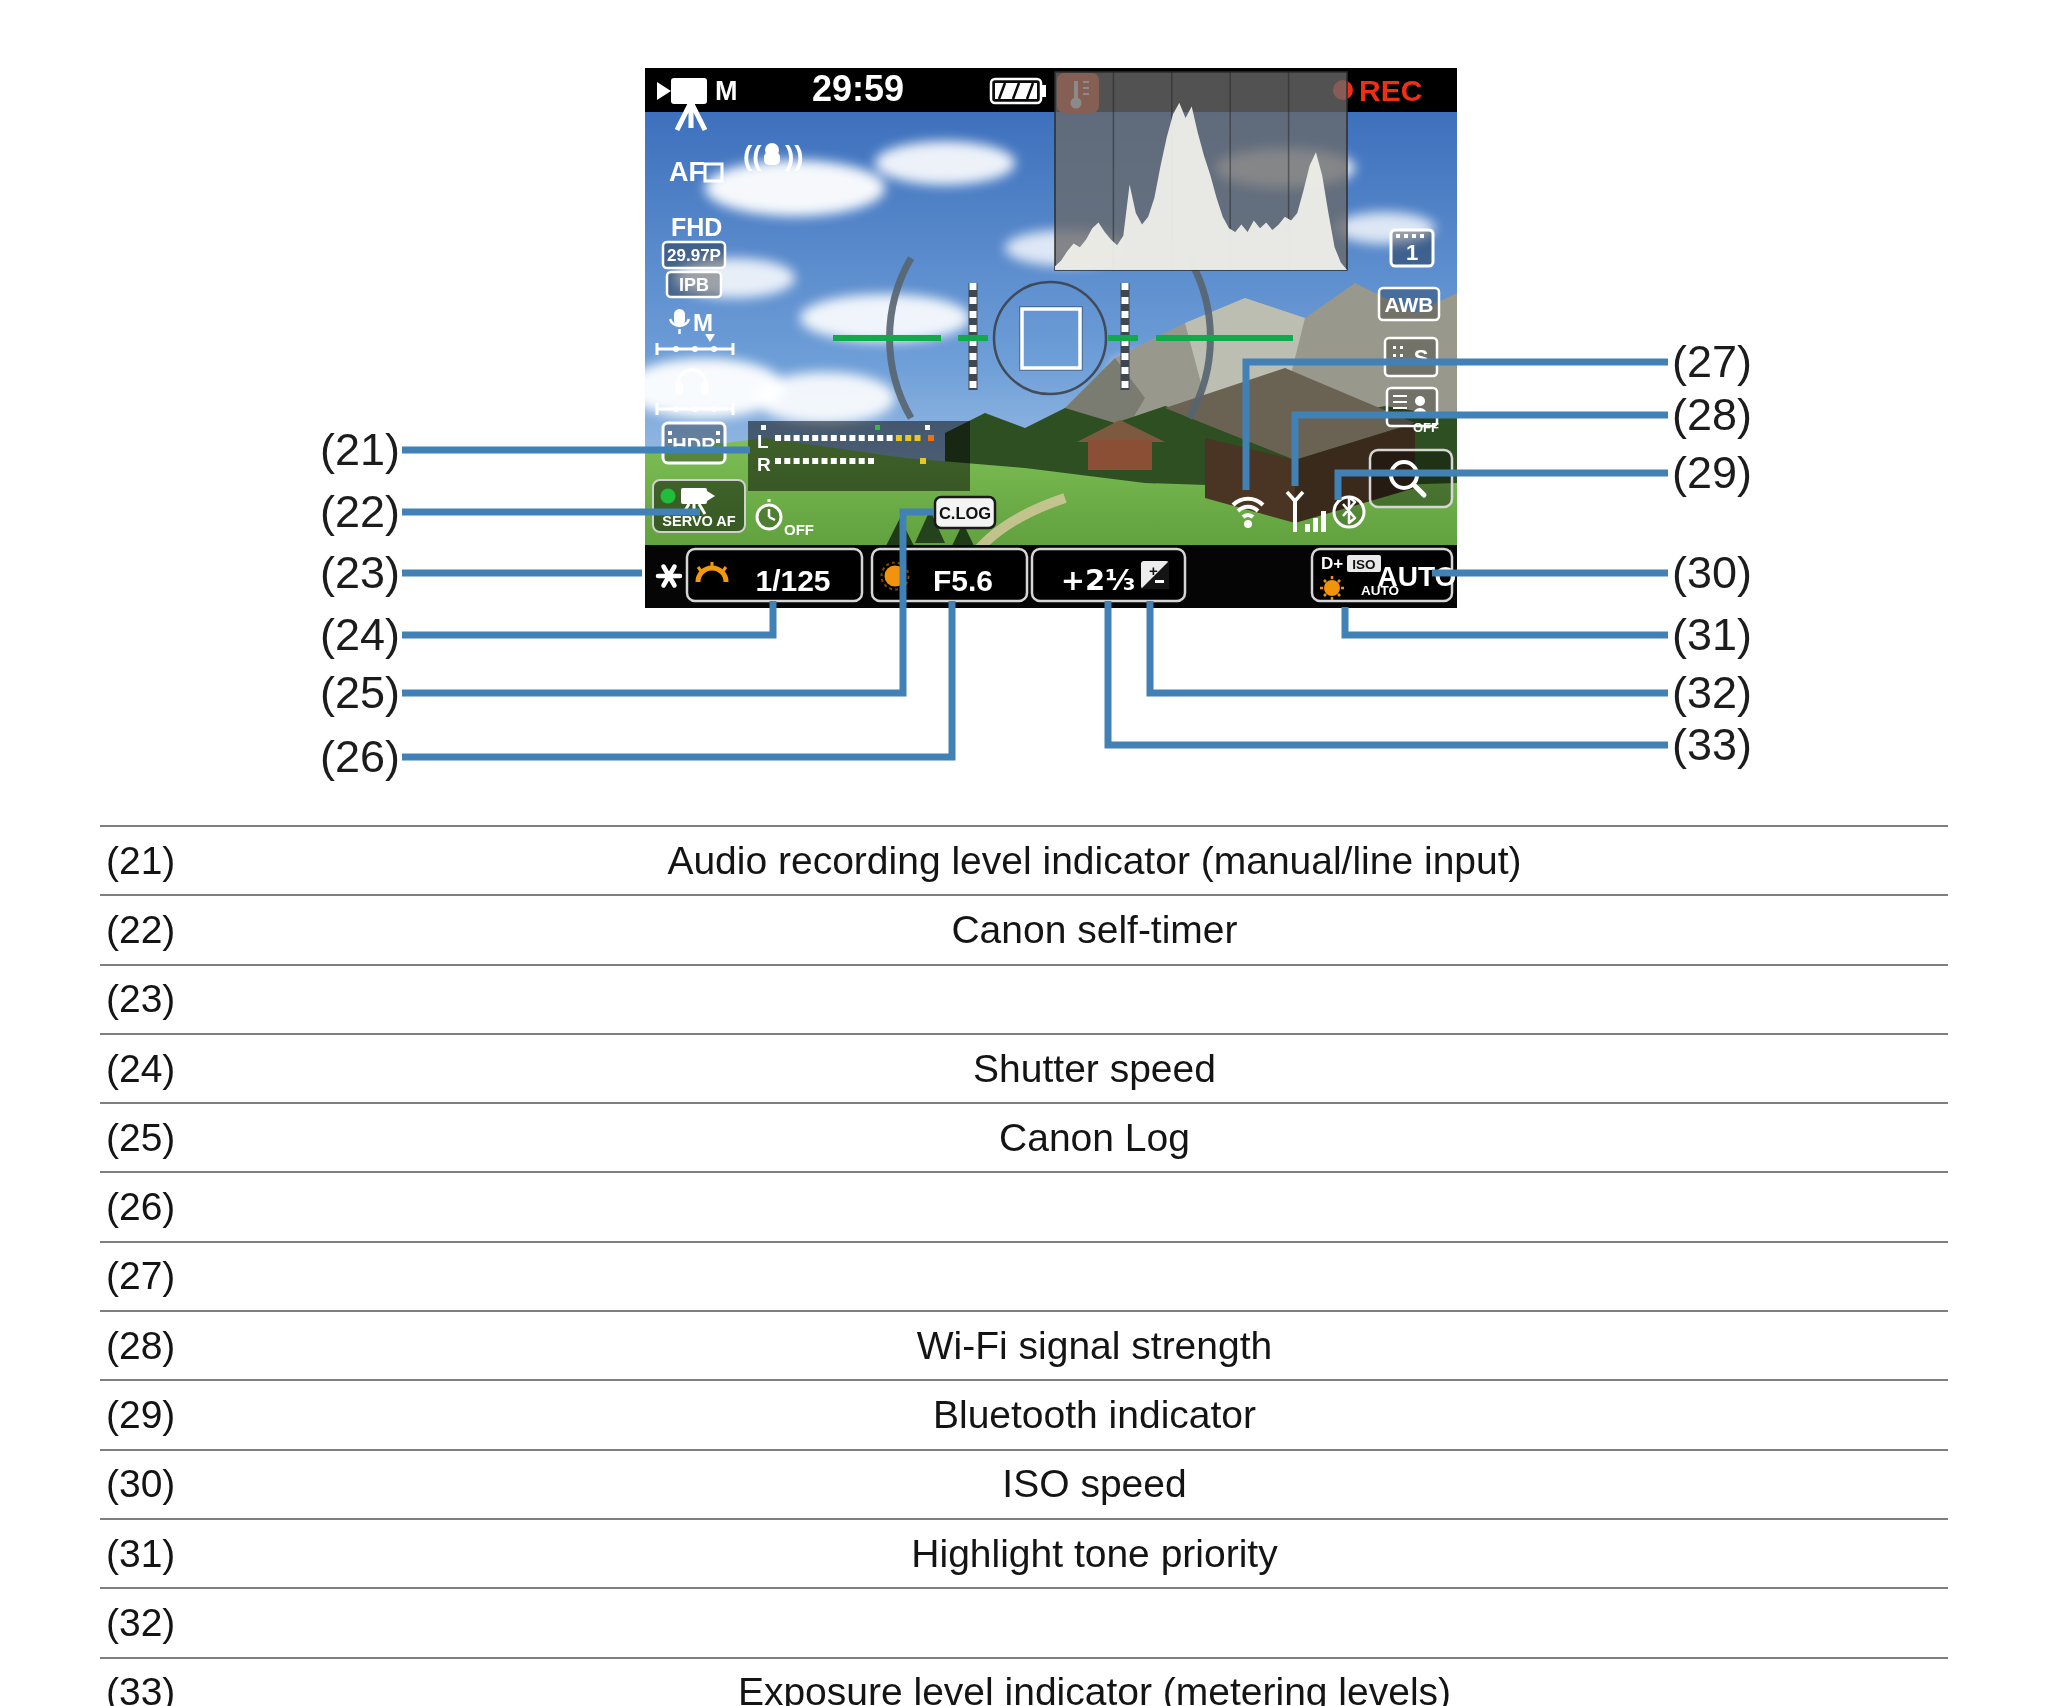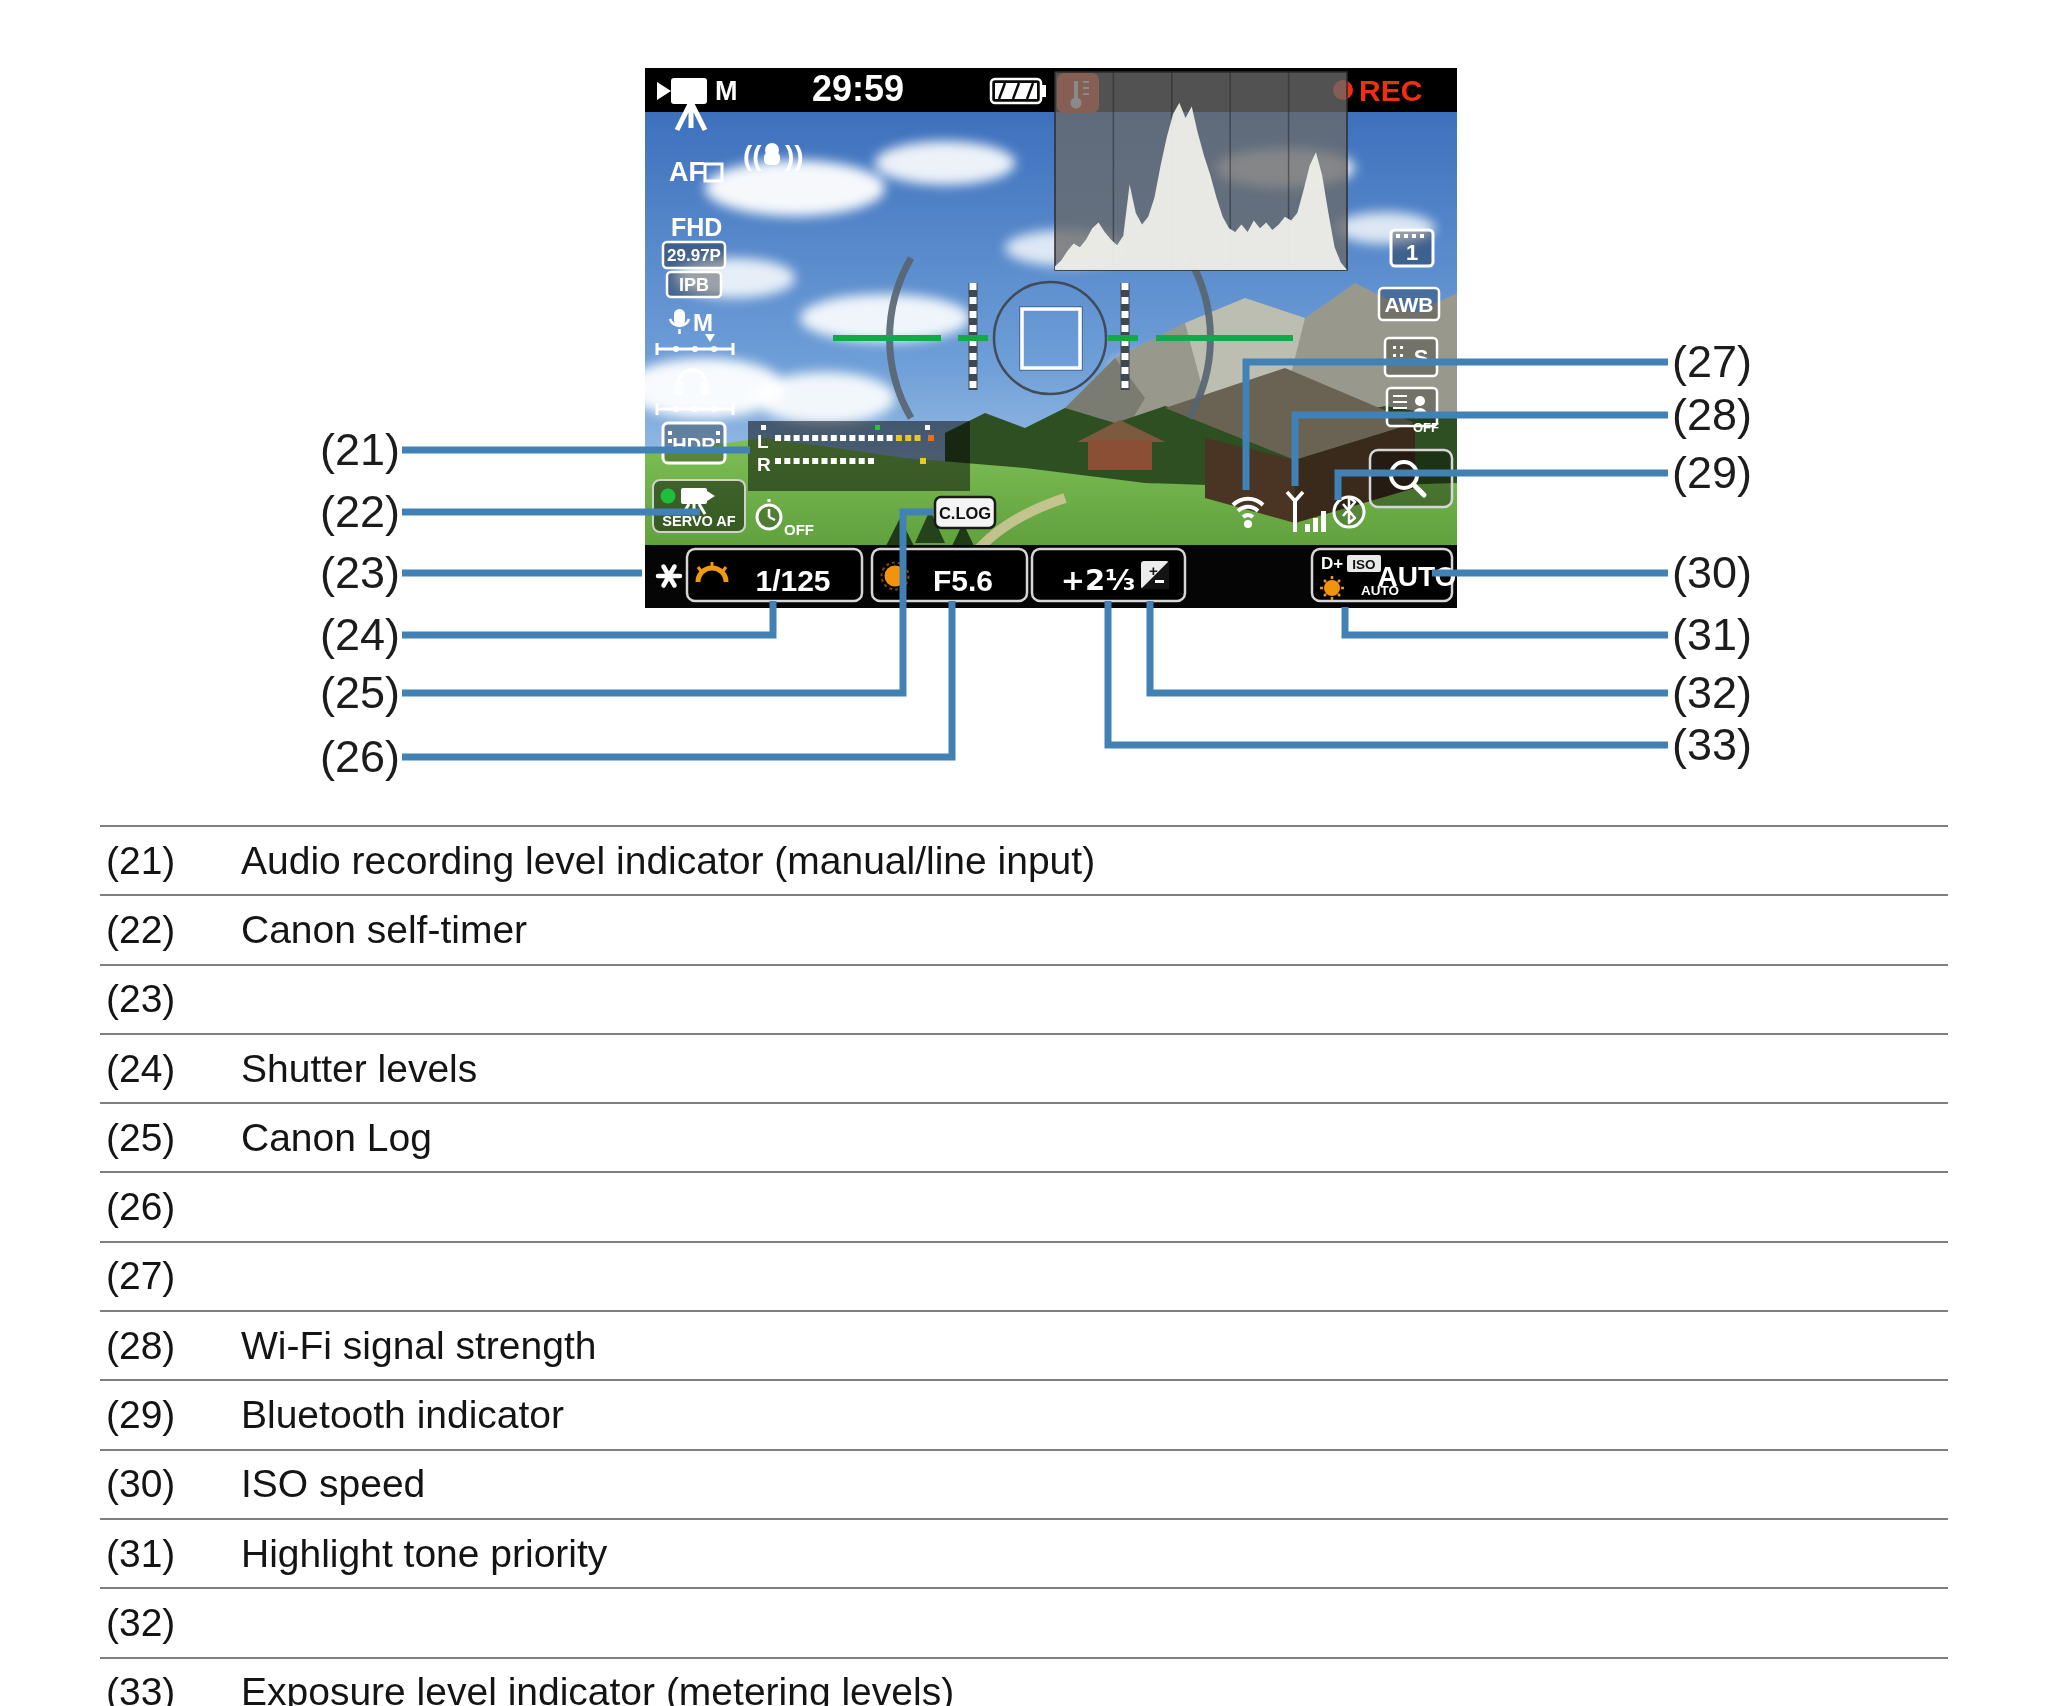--- a/index.html
+++ b/index.html
@@ -8,21 +8,21 @@
   .screen{position:absolute;left:645px;top:68px;width:812px;height:540px;}
   .overlay{position:absolute;left:0;top:0;width:2048px;height:1706px;pointer-events:none;}
   .callout-label{position:absolute;font-size:45px;color:#1c1c1c;line-height:62px;}
   .callout-label.left{width:180px;text-align:right;left:220px;}
   .callout-label.right{left:1672px;}
   .ctable{position:absolute;left:100px;top:825px;width:1848px;}
   .trow{display:flex;align-items:center;height:67.3px;border-top:2px solid #7f7f7f;
         font-size:39px;color:#141414;}
   .trow:last-child{border-bottom:2px solid #7f7f7f;}
   .tnum{width:135px;padding-left:6px;flex:none;}
-  .tlabel{flex:1;}
+  .tlabel{flex:1;text-align:center;}
   .osd{font-family:"Liberation Sans",sans-serif;font-weight:bold;fill:#fff;}
   .osd-dark{font-family:"Liberation Sans",sans-serif;font-weight:bold;fill:#111;}
 </style>
 </head>
 <body>
 
 <div class="page">
 
   <div class="screen">
     <svg width="812" height="540" viewBox="0 0 812 540">
@@ -411,21 +411,21 @@
       </div>
     <div class="trow">
         <span class="tnum">(22)</span>
         <span class="tlabel">Canon self-timer</span>
       </div>
     <div class="trow">
         <span class="tnum">(23)</span>
       </div>
     <div class="trow">
         <span class="tnum">(24)</span>
-        <span class="tlabel">Shutter levels</span>
+        <span class="tlabel">Shutter speed</span>
       </div>
     <div class="trow">
         <span class="tnum">(25)</span>
         <span class="tlabel">Canon Log</span>
       </div>
     <div class="trow">
         <span class="tnum">(26)</span>
       </div>
     <div class="trow">
         <span class="tnum">(27)</span>

